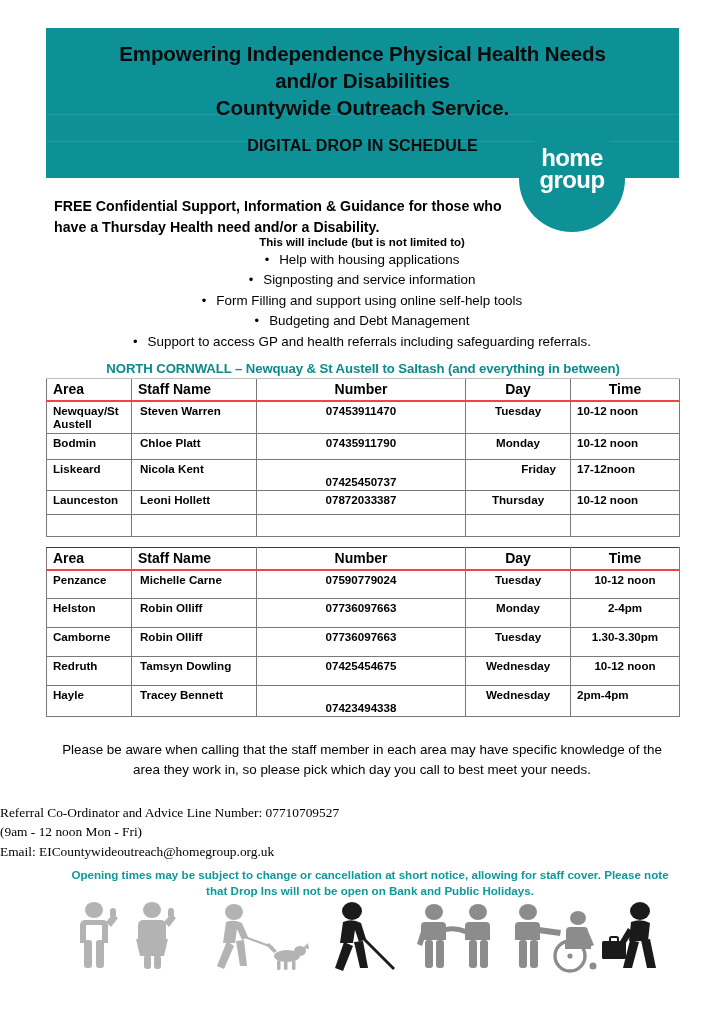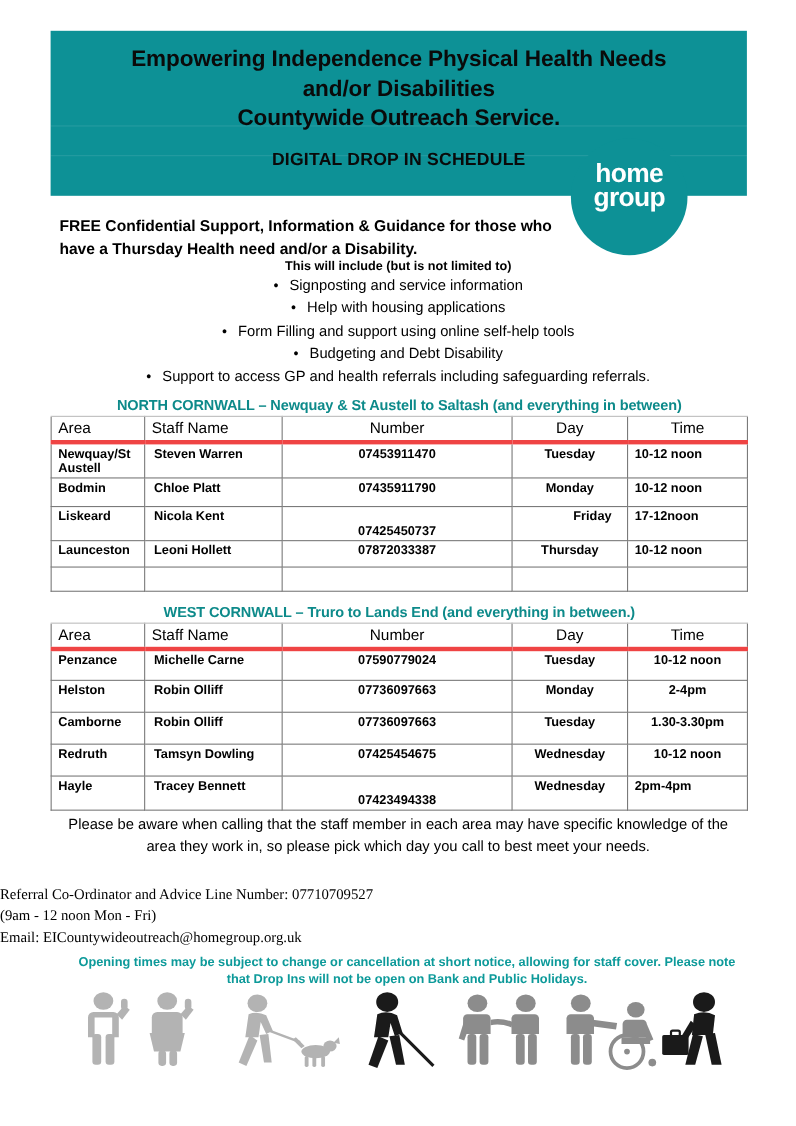--- a/index.html
+++ b/index.html
@@ -156,25 +156,25 @@
     border-bottom: 1px solid #bdbdbd;
     color: #0d8a8a;
     text-align: center;
     font-size: 13.2px;
     font-weight: bold;
     padding: 1px 0 2px 0;
     letter-spacing: -0.1px;
   }
   .colhead-row th {
     font-size: 14px;
-    font-weight: normal;
+    font-weight: bold;
     text-align: left;
     padding: 2px 6px 3px 6px;
     border-top: 1px solid #3d3d3d;
-    border-bottom: 4px solid #ef4444;
+    border-bottom: 2px solid #ef4444;
   }
   .colhead-row th.c { text-align: center; }
 
   .sched-table td.area   { padding-left: 6px; }
   .sched-table td.staff  { padding-left: 8px; }
   .sched-table td.num    { text-align: center; }
   .sched-table td.num.bottom {
     vertical-align: bottom;
     padding-bottom: 2px;
   }
@@ -248,24 +248,24 @@
   </div>
 
   <div class="intro">
     <div>FREE Confidential Support, Information &amp; Guidance for those who</div>
     <div>have a Thursday Health need and/or a Disability.</div>
   </div>
 
   <div class="include-line">This will include (but is not limited to)</div>
 
   <ul class="bullets">
+    <li>Help with housing applications</li>
     <li>Signposting and service information</li>
-    <li>Help with housing applications</li>
     <li>Form Filling and support using online self-help tools</li>
-    <li>Budgeting and Debt Disability</li>
+    <li>Budgeting and Debt Management</li>
     <li>Support to access GP and health referrals including safeguarding referrals.</li>
   </ul>
 
   <table class="sched-table" id="table-north">
     <colgroup>
       <col style="width:85px">
         <col style="width:125px">
         <col style="width:209px">
         <col style="width:105px">
         <col style="width:109px">
@@ -321,23 +321,20 @@
 
   <table class="sched-table" id="table-west">
     <colgroup>
       <col style="width:85px">
         <col style="width:125px">
         <col style="width:209px">
         <col style="width:105px">
         <col style="width:109px">
     </colgroup>
     <tbody>
-      <tr class="region-row">
-        <td colspan="5">WEST CORNWALL – Truro to Lands End (and everything in between.)</td>
-      </tr>
       <tr class="colhead-row">
         <th>Area</th>
         <th>Staff Name</th>
         <th class="c">Number</th>
         <th class="c">Day</th>
         <th class="c">Time</th>
       </tr>
       <tr style="height:28px;margin-top:25px;">
         <td class="area">Penzance</td>
         <td class="staff">Michelle Carne</td>

